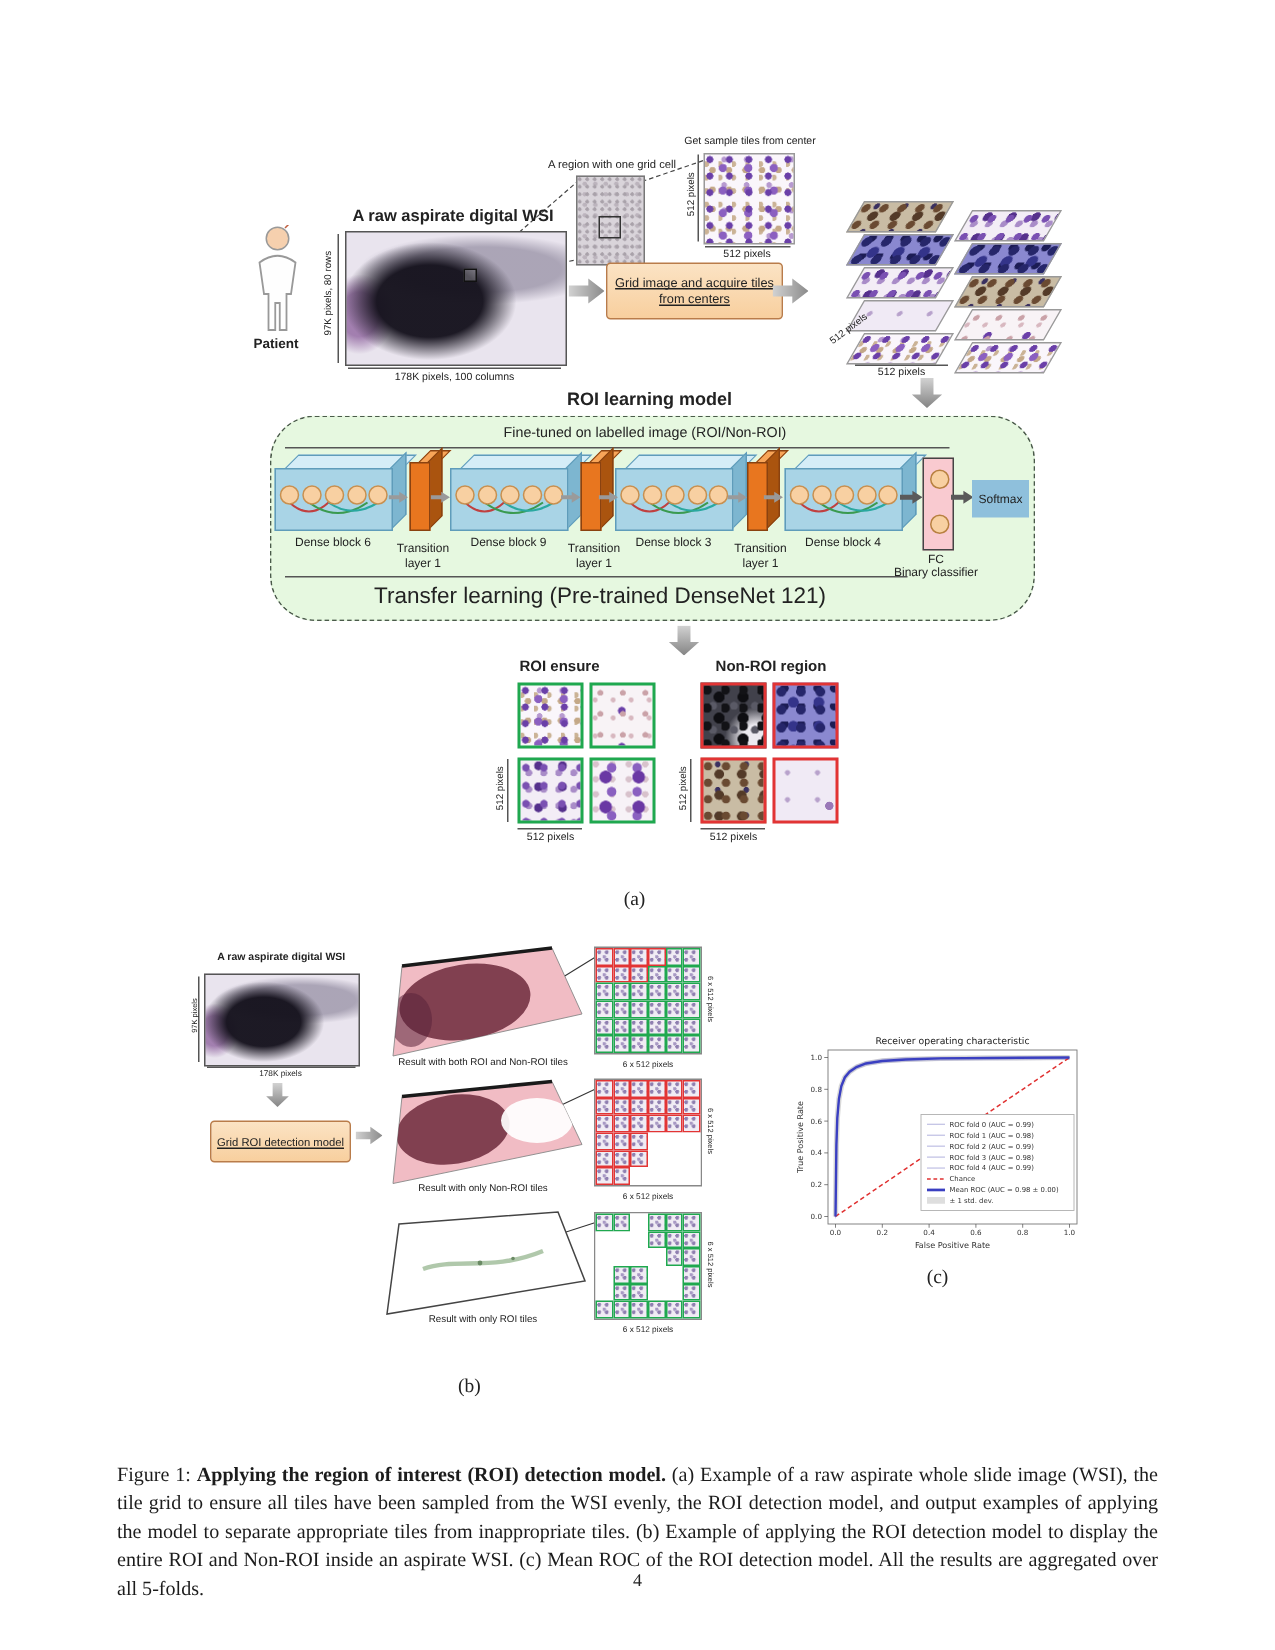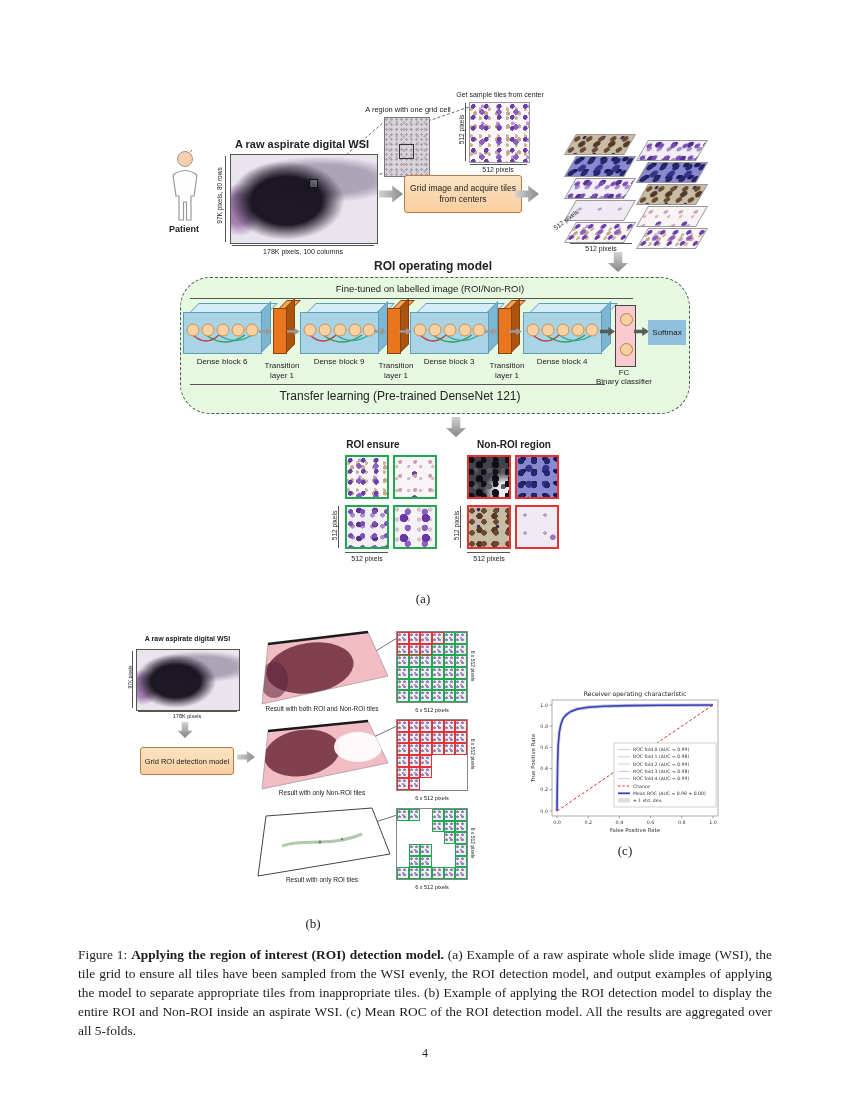--- a/index.html
+++ b/index.html
@@ -67,21 +67,21 @@
     background-size:5px 5px,7px 7px;}
 
   
   .arrow-r{clip-path:polygon(0 32%,55% 32%,55% 8%,100% 50%,55% 92%,55% 68%,0 68%);
     background:linear-gradient(90deg,#d2d2d2,#8a8a8a);}
   .arrow-d{clip-path:polygon(32% 0,68% 0,68% 55%,92% 55%,50% 100%,8% 55%,32% 55%);
     background:linear-gradient(#d2d2d2,#848484);}
   .mini-arrow{clip-path:polygon(0 35%,55% 35%,55% 10%,100% 50%,55% 90%,55% 65%,0 65%);background:#9a9a9a;}
   .dark-arrow{clip-path:polygon(0 35%,55% 35%,55% 10%,100% 50%,55% 90%,55% 65%,0 65%);background:#5a5a5a;}
   .obtn{background:linear-gradient(#fbe3c4,#f8cf9e);border:1px solid #b97c4a;border-radius:3px;
-    display:flex;align-items:center;justify-content:center;color:#222;}
+    display:flex;align-items:center;justify-content:center;color:#222;text-decoration:underline;}
   .hline{background:#555;height:1px;}
   .vline{background:#555;width:1px;}
   .vrot{transform:rotate(-90deg);}
   .vrot90{transform:rotate(90deg);}
 
   
   .db-front{position:absolute;left:0;top:9px;width:77px;height:40px;background:#a9d4e6;border:1px solid #5f9cba;}
   .db-top{position:absolute;left:5px;top:0;width:77px;height:9px;background:#d5edf7;border:1px solid #5f9cba;transform:skewX(-45deg);transform-origin:bottom left;}
   .db-side{position:absolute;left:77px;top:0px;width:9px;height:40px;background:#7db6d0;border:1px solid #5f9cba;transform:skewY(-45deg);transform-origin:top left;margin-top:9px;}
   .t-front{position:absolute;left:0;top:8px;width:12px;height:44px;background:#e8761f;border:1px solid #8a4210;}
@@ -89,21 +89,21 @@
   .t-side{position:absolute;left:12px;top:8px;width:8px;height:44px;background:#aa540f;border:1px solid #8a4210;transform:skewY(-45deg);transform-origin:top left;}
 
   .stile{position:absolute;width:58px;height:19px;transform:skewX(-30deg);border:0.5px solid #999;}
   .roi-tile{position:absolute;width:44px;height:44px;border:2px solid #1fa84f;box-sizing:border-box;}
   .nroi-tile{position:absolute;width:44px;height:44px;border:2px solid #e23434;box-sizing:border-box;}
 
   .bgrid{position:absolute;width:72px;height:72px;display:grid;grid-template-columns:repeat(6,1fr);grid-template-rows:repeat(6,1fr);border:0.5px solid #888;box-sizing:border-box;background:#fff;}
   .bgrid>div{box-sizing:border-box;}
 
   .serif{font-family:"Liberation Serif",serif;}
-  .caption{font-family:"Liberation Serif",serif;font-size:13.4px;line-height:19px;text-align:justify;color:#1c1c1c;}
+  .caption{font-family:"Liberation Serif",serif;font-size:13.4px;line-height:19px;text-align:justify;color:#1c1c1c;margin-top:28px;}
 </style>
 </head>
 <body>
 
 <div class="page">
 
   <svg class="overlay">
     <line x1="316" y1="181" x2="385" y2="121" stroke="#444" stroke-width="0.8" stroke-dasharray="3 2"></line>
     <line x1="316" y1="188" x2="385" y2="173" stroke="#444" stroke-width="0.8" stroke-dasharray="3 2"></line>
     <line x1="428" y1="121" x2="469" y2="107" stroke="#444" stroke-width="0.8" stroke-dasharray="3 2"></line>
@@ -155,26 +155,26 @@
   <div class="abs stile tx-violet" style="left:642px;top:140px;"></div>
   <div class="abs stile tx-bluedark" style="left:642px;top:162px;"></div>
   <div class="abs stile tx-brown" style="left:642px;top:184px;"></div>
   <div class="abs stile tx-sparse" style="left:642px;top:206px;"></div>
   <div class="abs stile tx-purple" style="left:642px;top:228px;"></div>
   <div class="abs ctr" style="left:536px;top:216px;width:60px;font-size:6.5px;transform:rotate(-37deg);">512 pixels</div>
   <div class="abs hline" style="left:570px;top:243px;width:62px;"></div>
   <div class="abs ctr" style="left:568px;top:245px;width:66px;font-size:7px;">512 pixels</div>
   <div class="abs arrow-d" style="left:606px;top:252px;width:24px;height:20px;"></div>
 
-  <div class="abs ctr" style="left:333px;top:259px;width:200px;font-size:12px;font-weight:700;">ROI operating model</div>
+  <div class="abs ctr" style="left:333px;top:259px;width:200px;font-size:12px;font-weight:700;">ROI learning model</div>
   <div class="abs" style="left:180px;top:277px;width:508px;height:135px;background:#e6f8e0;border:1.6px dashed #4a5a4a;border-radius:30px;"></div>
   <div class="abs ctr" style="left:230px;top:283px;width:400px;font-size:9.5px;">Fine-tuned on labelled image (ROI/Non-ROI)</div>
   <div class="abs hline" style="left:190px;top:298px;width:443px;"></div>
   <div class="abs hline" style="left:190px;top:384px;width:415px;"></div>
-  <div class="abs ctr" style="left:240px;top:389px;width:320px;font-size:12px;">Transfer learning (Pre-trained DenseNet 121)</div>
+  <div class="abs ctr" style="left:240px;top:389px;width:320px;font-size:15px;">Transfer learning (Pre-trained DenseNet 121)</div>
 
   <div class="abs" style="left:183px;top:303px;width:90px;height:52px;">
     <div class="db-top"></div>
       <div class="db-side"></div>
     <div class="db-front"><svg viewBox="0 0 77 40" style="width:77px;height:40px;">
       <path d="M9 22 Q22 34 35 22" fill="none" stroke="#c04040" stroke-width="1.4"></path>
       <path d="M22 22 Q41 36 61 22" fill="none" stroke="#3a9a50" stroke-width="1.4"></path>
       <path d="M35 22 Q51 33 68 22" fill="none" stroke="#2aa8a0" stroke-width="1.4"></path>
       <circle cx="9" cy="17" r="6" fill="#f8d0a2" stroke="#c89050"></circle>
           <circle cx="24" cy="17" r="6" fill="#f8d0a2" stroke="#c89050"></circle>

